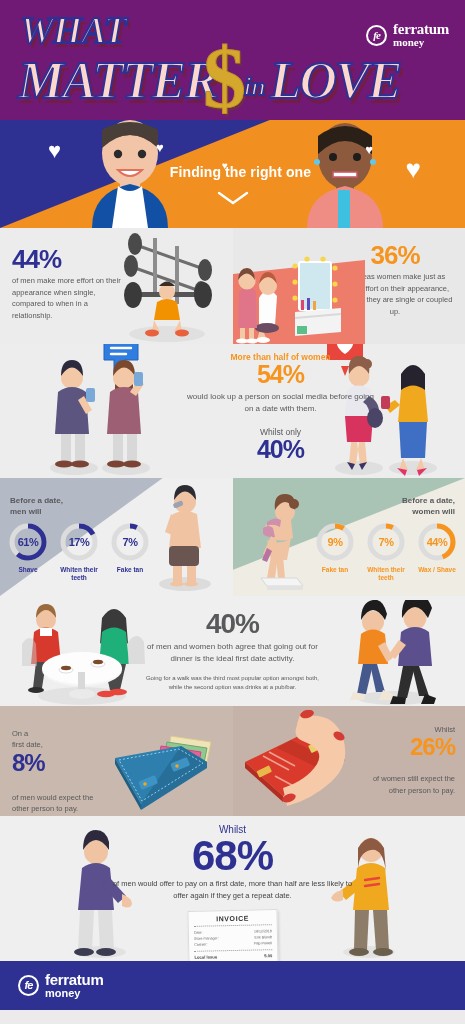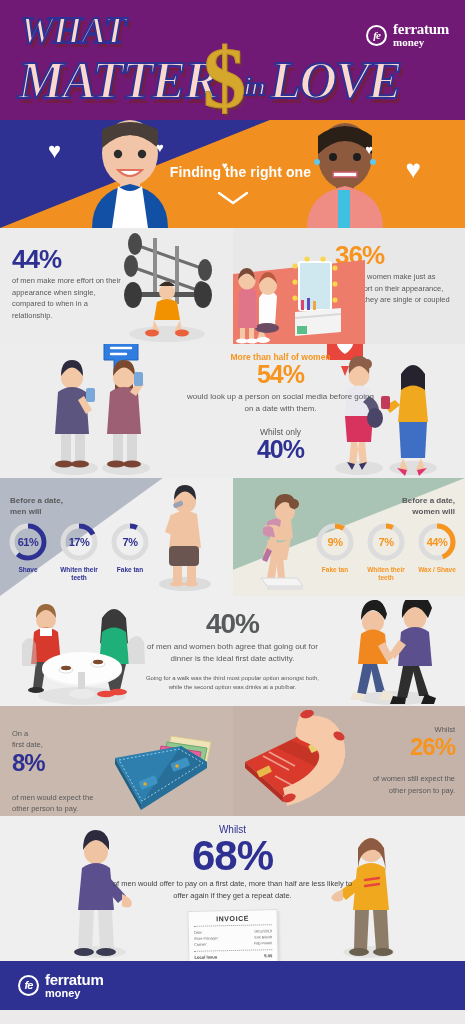--- a/index.html
+++ b/index.html
@@ -67,21 +67,21 @@
   .orange { color:#f7941e; }
   .dark { color:#58595b; }
   .body-txt { font-size:7.5px; line-height:1.55; color:#58595b; }
 
   
   .s1 { height:116px; display:flex; }
   .s1 .half { position:relative; width:50%; height:100%; }
   .s1 .left { background:#ececec; }
   .s1 .right { background:#e8e8e8; }
   .s1 .txt-l { position:absolute; left:12px; top:18px; width:115px; }
-  .s1 .txt-r { position:absolute; right:10px; top:14px; width:120px; text-align:left; }
+  .s1 .txt-r { position:absolute; right:10px; top:14px; width:120px; text-align:center; }
   .s1 .pct { font-size:26px; }
   .gym, .vanity { position:absolute; }
 
   
   .s2 { height:134px; background:#ededed; }
   .s2-center { position:absolute; left:50%; transform:translateX(-50%); top:8px; width:190px; text-align:center;margin-left:48px; }
   .s2 .lead { font-size:8.5px; font-weight:bold; color:#f7941e; }
   .s2 .lead2 { font-size:8.5px; color:#58595b; }
   .s2 .p54 { font-size:25px; }
   .s2 .p40 { font-size:25px; }

